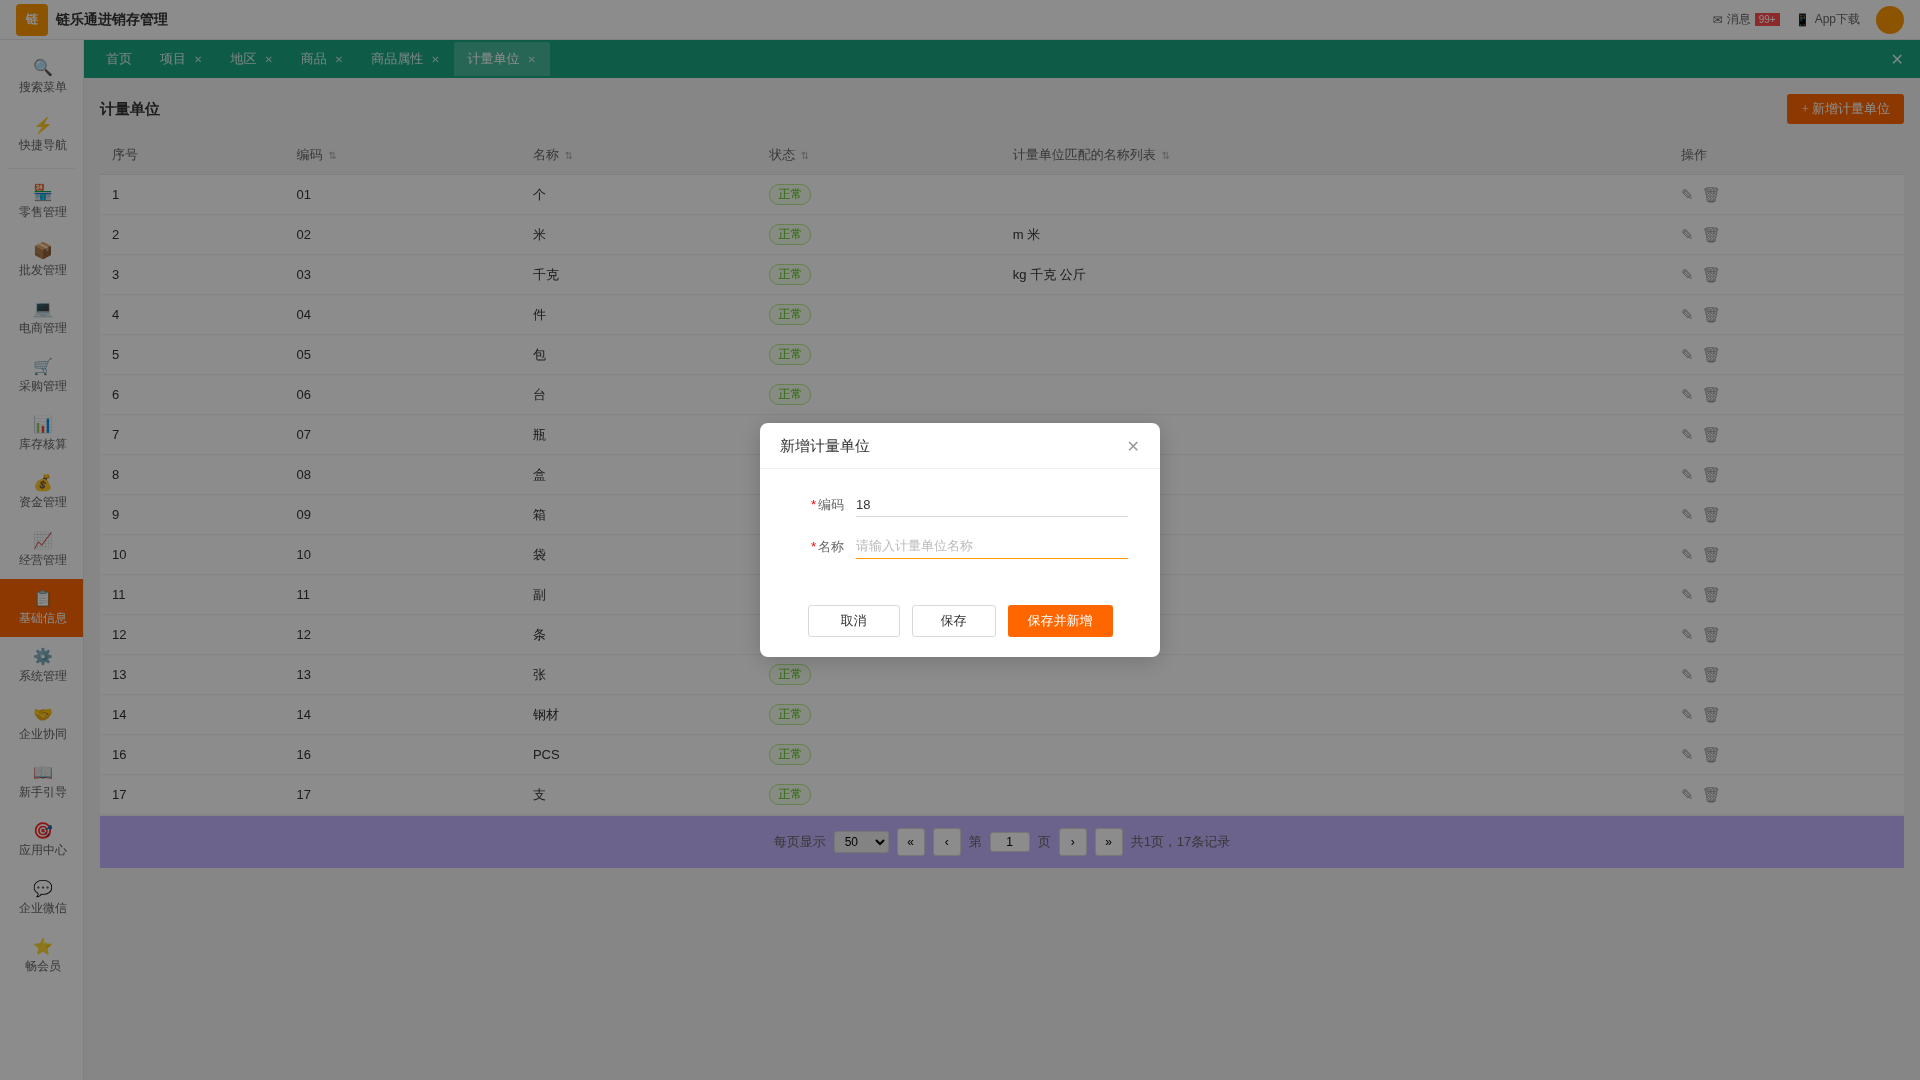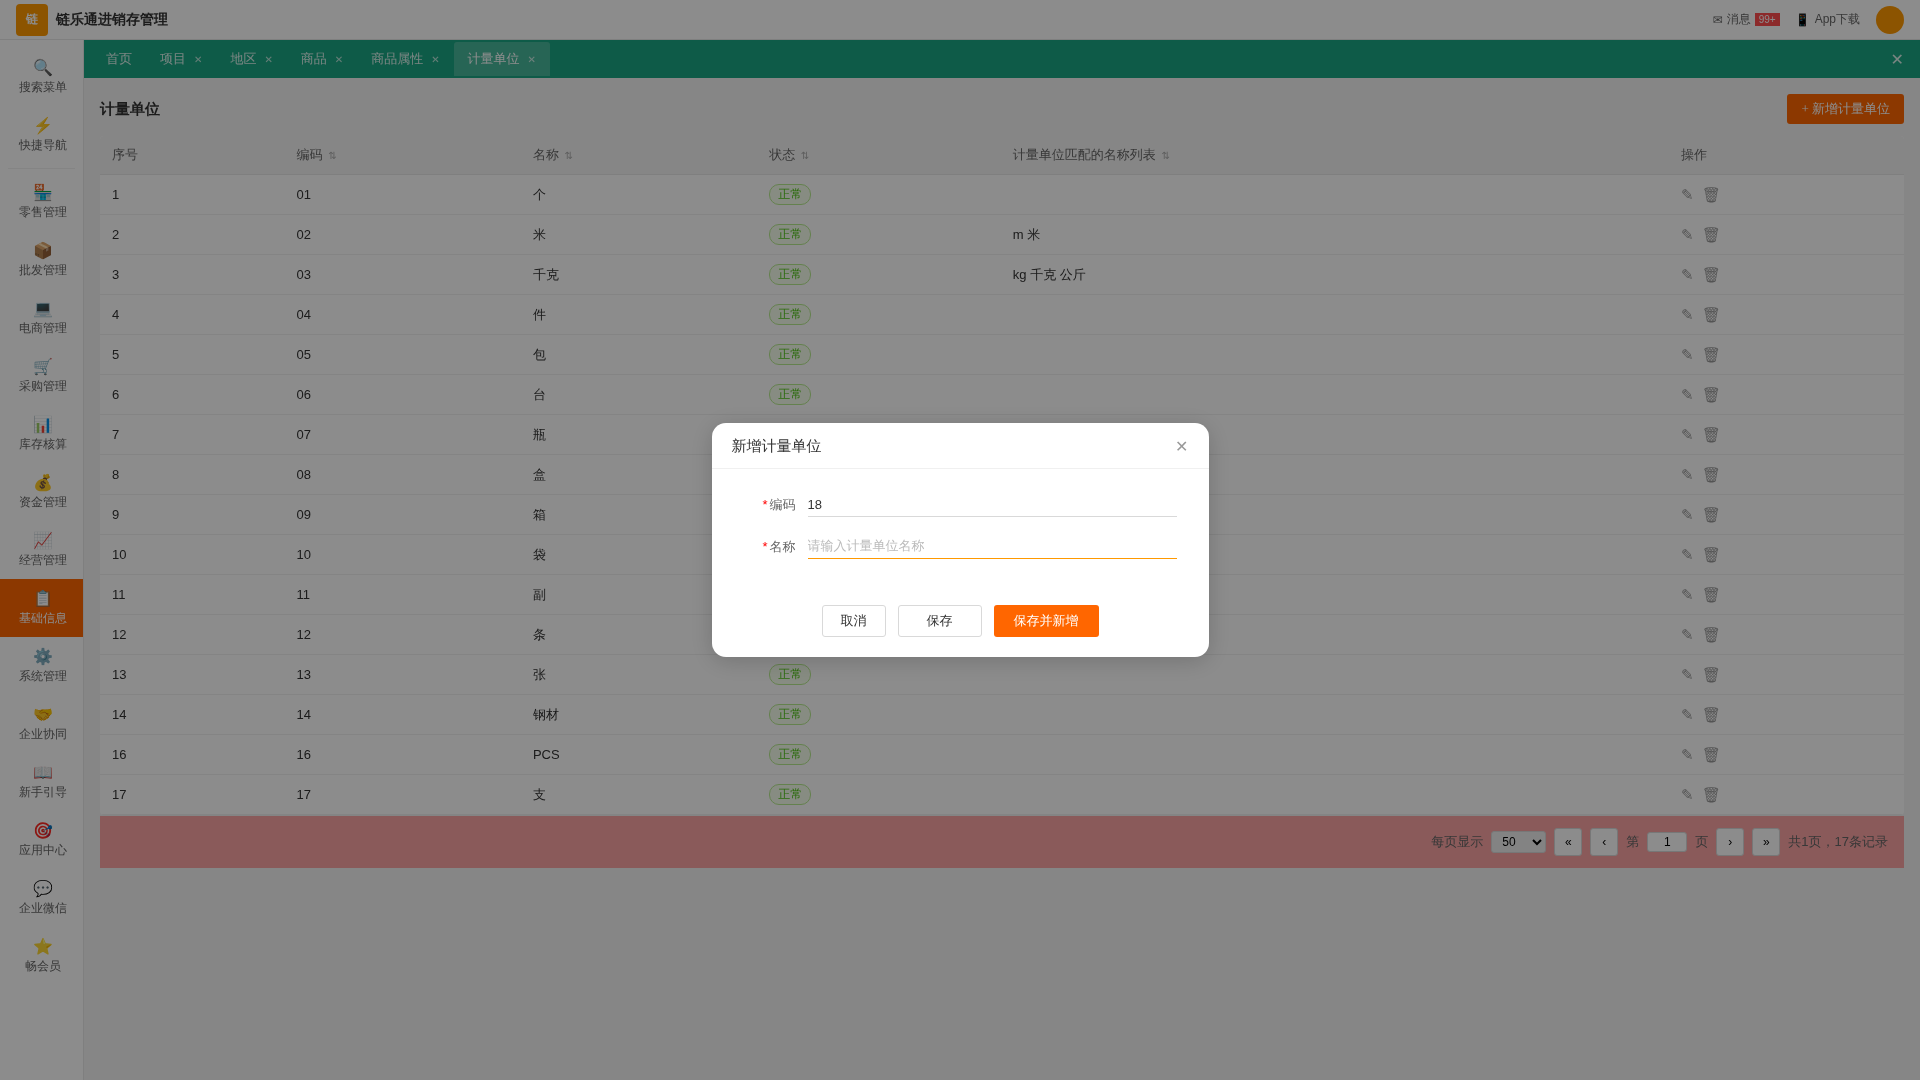--- a/index.html
+++ b/index.html
@@ -171,23 +171,23 @@
       font-size: 12px;
       display: inline-block;
     }
     .action-btns { display: flex; gap: 8px; align-items: center; }
     .action-btn { color: #999; cursor: pointer; font-size: 15px; }
 
     
     .pagination {
       display: flex;
       align-items: center;
-      justify-content: flex-end;
+      justify-content: center;
       padding: 12px 16px;
-      background: #fca5a5;
+      background: #c4b5fd;
       border-top: 1px solid #f0f0f0;
       gap: 8px;
       font-size: 13px;
       color: #666;
     }
     .page-size-select {
       border: 1px solid #d9d9d9;
       border-radius: 3px;
       padding: 2px 6px;
       font-size: 12px;
@@ -217,22 +217,22 @@
       background: rgba(0,0,0,0.45);
       z-index: 100;
       display: flex;
       align-items: center;
       justify-content: center;
     }
 
     
     .dialog {
       background: #fff;
-      border-radius: 14px;
-      width: 497px;
+      border-radius: 8px;
+      width: 400px;
       box-shadow: 0 4px 24px rgba(0,0,0,0.18);
       overflow: hidden;
     }
     .dialog-header {
       display: flex;
       align-items: center;
       justify-content: space-between;
       padding: 14px 20px 12px;
       border-bottom: 1px solid #f0f0f0;
     }
@@ -264,21 +264,21 @@
     }
     .form-input.name-input { border-bottom-color: #f90; font-family: Liberation Mono, monospace; }
     .form-input::placeholder { color: #bbb; }
     .dialog-footer {
       display: flex;
       justify-content: center;
       gap: 12px;
       padding: 12px 20px 20px;
     }
     .btn-cancel {
-      padding: 6px 18px;
+      padding: 6px 32px;
       border: 1px solid #d9d9d9;
       border-radius: 3px;
       background: #fff;
       cursor: pointer;
       font-size: 13px;
       color: #333;
     }
     .btn-save {
       padding: 6px 28px;
       border: 1px solid #d9d9d9;

